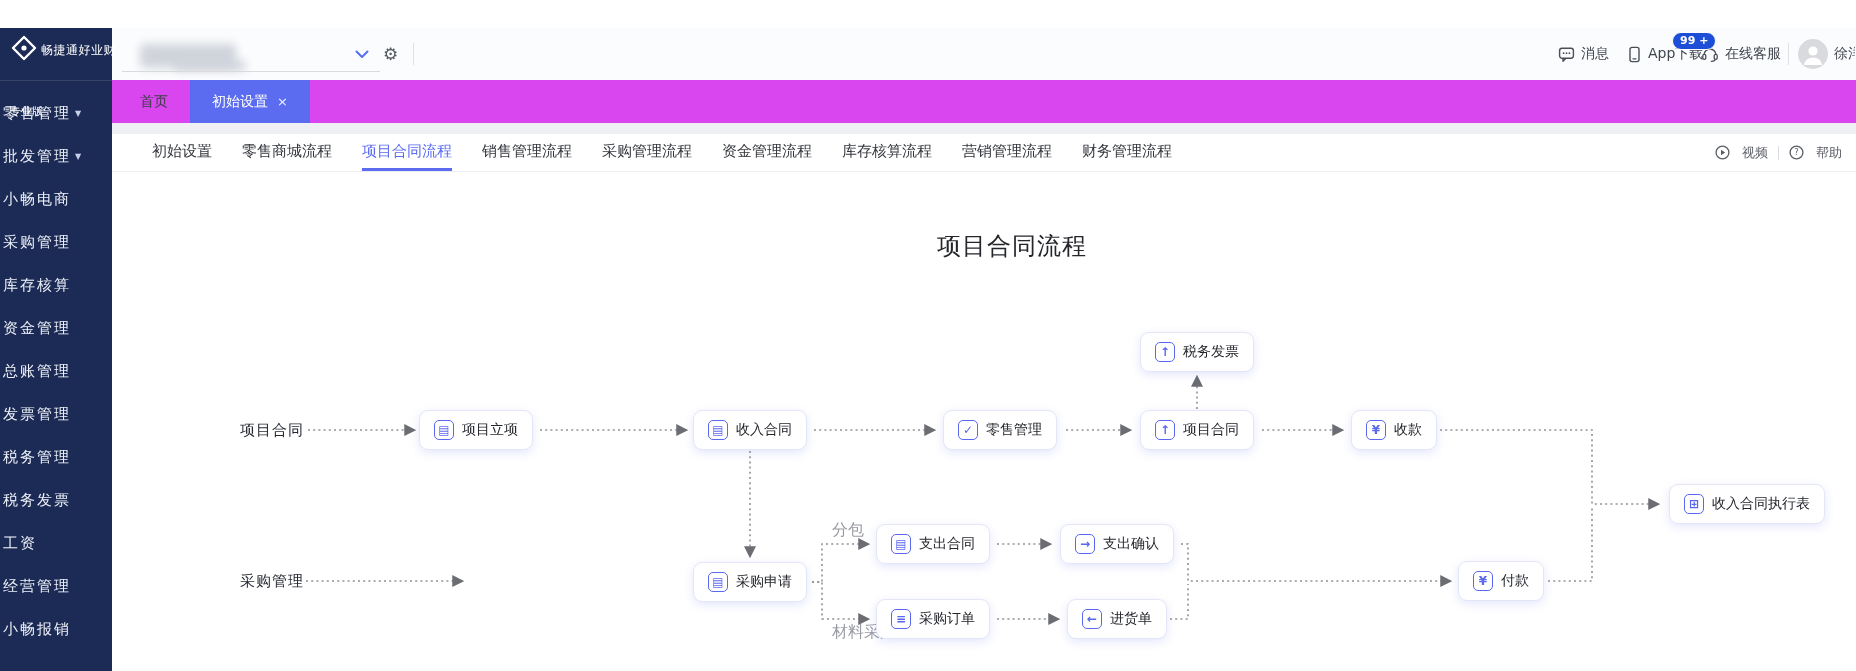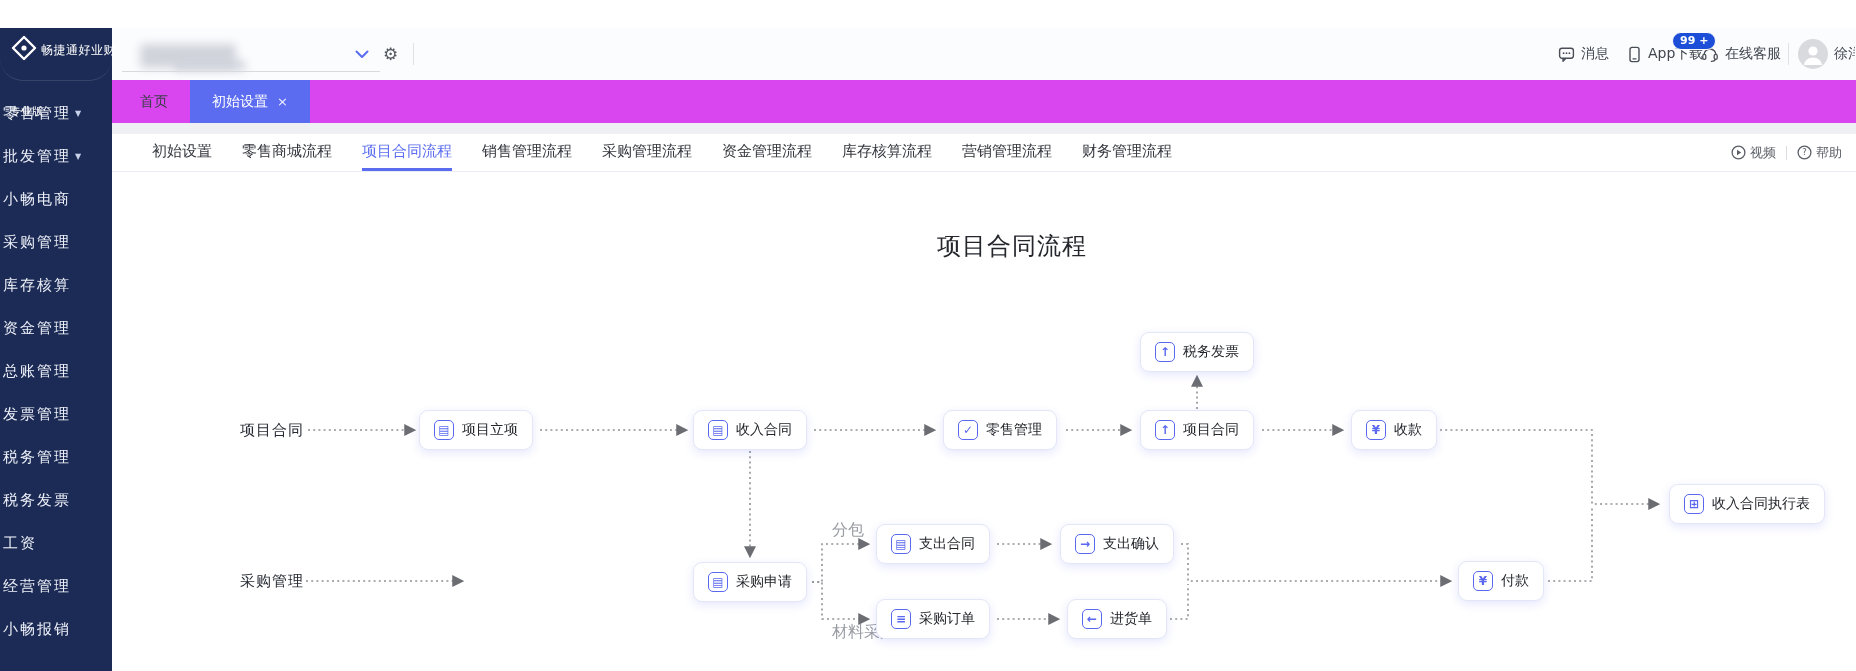--- a/index.html
+++ b/index.html
@@ -4,21 +4,21 @@
 <style>
   html,body{margin:0;padding:0;}
   body{
     width:1856px;height:671px;position:relative;overflow:hidden;
     background:#ffffff;
     font-family:"DejaVu Sans","Liberation Sans",sans-serif;
     -webkit-font-smoothing:antialiased;
   }
   
   .sidebar{position:absolute;left:0;top:28px;width:112px;bottom:0;background:#1c2b55;z-index:6;}
-  .logo-block{position:relative;height:52px;border-bottom:1px solid rgba(255,255,255,.12);border-radius:23px;}
+  .logo-block{position:relative;height:52px;border-bottom:1px solid rgba(255,255,255,.12);}
   .logo-mark{position:absolute;left:11px;top:7px;}
   .brand-name{position:absolute;left:41px;top:14px;font-size:12px;color:#ffffff;white-space:nowrap;letter-spacing:.5px;}
   .brand-edition{position:absolute;left:10px;top:36px;font-size:11px;color:#ffffff;margin-top:40px;}
   .menu{padding-top:11px;}
   .menu-item{height:43px;display:flex;align-items:center;padding-left:3px;font-size:15px;letter-spacing:2px;color:#eef1f9;cursor:pointer;white-space:nowrap;}
   .menu-item .caret{font-size:8px;color:#c7d0e8;margin-left:4px;letter-spacing:0;}
   
   .topbar{position:absolute;left:112px;right:0;top:28px;height:52px;background:#fbfcfe;z-index:5;}
   .tb-item{position:absolute;top:0;height:52px;display:flex;align-items:center;gap:6px;color:#41464e;font-size:14px;cursor:pointer;white-space:nowrap;}
   .blur-1{position:absolute;left:28px;top:16px;width:96px;height:24px;background:#c6cad3;border-radius:4px;filter:blur(5px);opacity:.8;}
@@ -36,21 +36,21 @@
   .tab.active{background:#5b6cf0;color:#ffffff;}
   .tab .close{font-size:13px;opacity:.9;}
   .strip-gap{position:absolute;left:112px;right:0;top:123px;height:11px;background:#eef0f4;z-index:5;}
   
   .panel{position:absolute;left:112px;right:0;top:134px;bottom:0;background:#ffffff;z-index:1;}
   .subnav{height:37px;display:flex;align-items:stretch;gap:30px;padding:0 14px 0 40px;border-bottom:1px solid #ebedf2;}
   .sn-item{display:flex;align-items:center;font-size:15px;color:#33363d;cursor:pointer;border-bottom:3px solid transparent;box-sizing:border-box;white-space:nowrap;}
   .sn-item.active{color:#5b6cf0;border-bottom-color:#5b6cf0;}
   .sn-right{margin-left:auto;display:flex;align-items:center;gap:8px;color:#5a5e66;font-size:13px;white-space:nowrap;}
   .sn-right .vdiv{width:1px;height:14px;background:#dcdde2;margin:0 2px;}
-  .sn-btn{display:flex;align-items:center;gap:4px;cursor:pointer;justify-content:center;}
+  .sn-btn{display:flex;align-items:center;gap:12px;cursor:pointer;justify-content:center;}
   
   .flow{position:absolute;inset:0;z-index:4;pointer-events:none;}
   .flow svg.wires{position:absolute;inset:0;width:100%;height:100%;}
   .edge{fill:none;stroke:#8f9196;stroke-width:1.6;stroke-dasharray:2 3.2;}
   .flow-title{position:absolute;transform:translate(-50%,-50%);font-size:24px;color:#24262c;font-weight:500;letter-spacing:1px;}
   .node{position:absolute;transform:translate(-50%,-50%);display:inline-flex;align-items:center;gap:8px;height:38px;
         padding:0 14px;background:#fff;border:1px solid #e3e6f6;border-radius:9px;
         box-shadow:0 3px 10px rgba(90,104,240,.16);font-size:14px;color:#24262c;white-space:nowrap;pointer-events:auto;cursor:pointer;}
   .nicon{width:20px;height:20px;border:1.6px solid #5a68f0;border-radius:5px;color:#5a68f0;display:flex;align-items:center;justify-content:center;font-size:12px;font-weight:bold;box-sizing:border-box;background:#fff;}
   .rowlabel{position:absolute;transform:translate(-50%,-50%);font-size:15px;color:#262a33;font-weight:500;letter-spacing:1px;}

